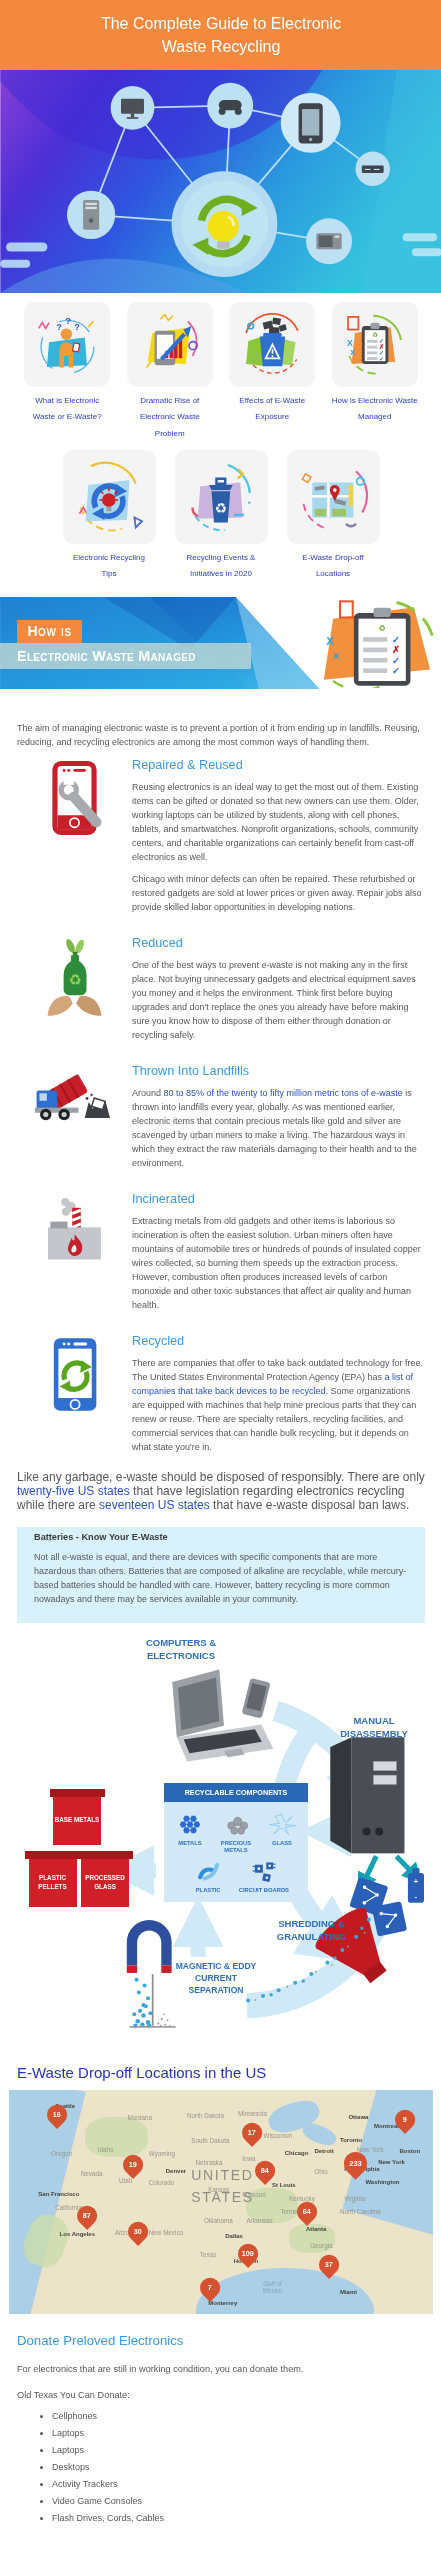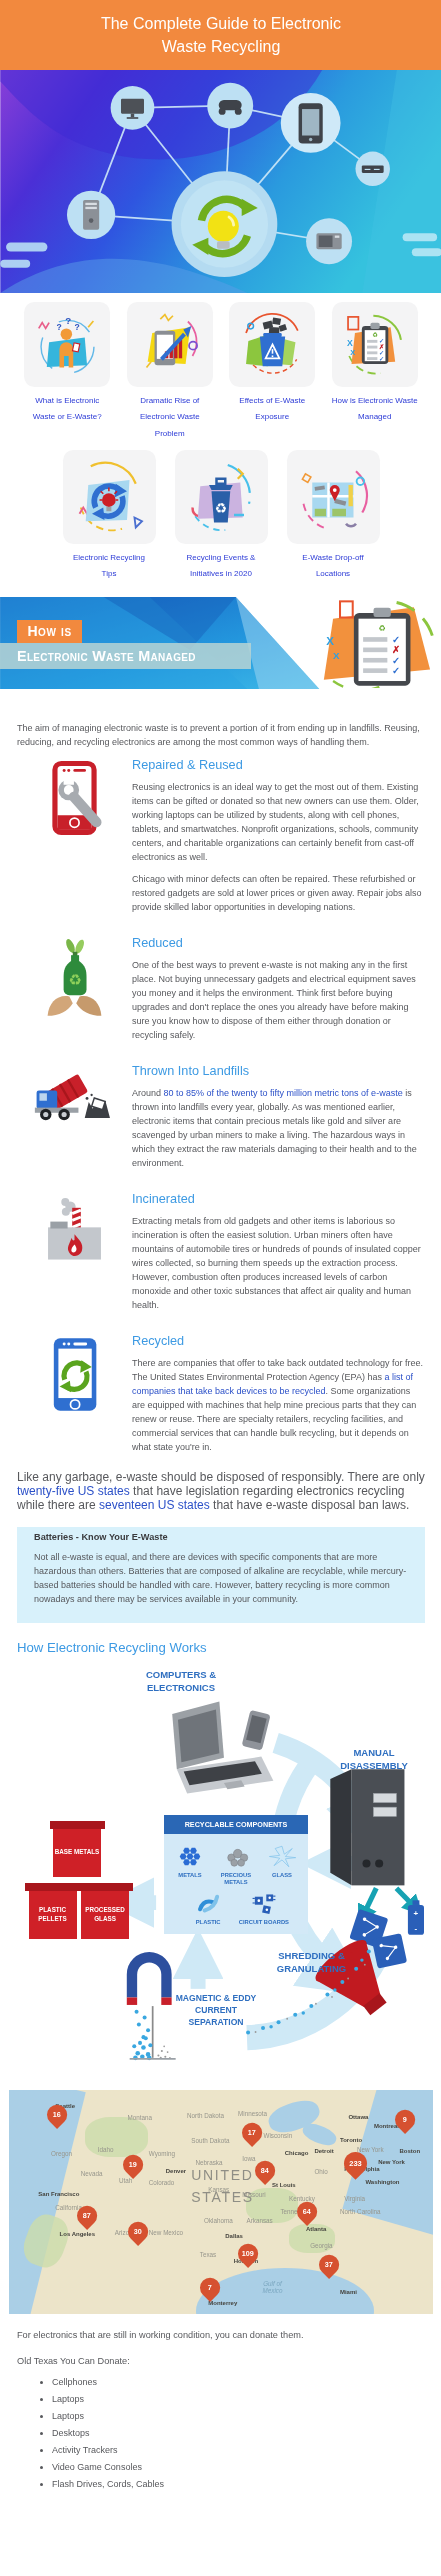--- a/index.html
+++ b/index.html
@@ -496,21 +496,20 @@
     </div>
   </div>
 
   <p class="closing"><span>Like any garbage, e-waste should be disposed of responsibly. There are only </span><a class="ilink">twenty-five US states</a><span> that have legislation regarding electronics recycling while there are </span><a class="ilink">seventeen US states</a><span> that have e-waste disposal ban laws.</span></p>
 
   <div class="battery-box">
     <h4>Batteries - Know Your E-Waste</h4>
     <p>Not all e-waste is equal, and there are devices with specific components that are more hazardous than others. Batteries that are composed of alkaline are recyclable, while mercury-based batteries should be handled with care. However, battery recycling is more common nowadays and there may be services available in your community.</p>
   </div>
 
-  <h2 class="works-heading">How Electronic Recycling Works</h2>
 
   <div class="diagram">
     <svg class="diagram-bg" width="407" height="420" viewBox="0 0 708 730">
       <defs>
         <marker id="ahB" viewBox="0 0 10 10" refX="6" refY="5" markerWidth="3.4" markerHeight="3.4" orient="auto-start-reverse">
             <path d="M0 0 L10 5 L0 10 Z" fill="#cfe9f6"></path>
           </marker>
         <marker id="ahT" viewBox="0 0 10 10" refX="6" refY="5" markerWidth="4" markerHeight="4" orient="auto-start-reverse">
             <path d="M0 0 L10 5 L0 10 Z" fill="#17a2b3"></path>
           </marker>
@@ -709,20 +708,21 @@
           <span class="lbl">CIRCUIT BOARDS</span>
         </div>
       </div>
     </div>
 
     <div class="bin" style="left:36px; top:168px;">BASE METALS</div>
     <div class="bin" style="left:11.5px; top:230px;">PLASTIC PELLETS</div>
     <div class="bin" style="left:64px; top:230px;">PROCESSED GLASS</div>
   </div>
 
+  <h2 class="dropoff-heading">E-Waste Drop-off Locations in the US</h2>
 </main>
 
 <div class="map">
   <div class="sea" style="left:-40px; top:-11.5px; width:86px; height:265px; transform:rotate(14deg);"></div>
   <div class="sea" style="right:-46px; top:-35px; width:115px; height:173px; transform:rotate(16deg);"></div>
   <div class="sea" style="left:44%; bottom:-40px; width:178px; height:86px; border-radius:50%;"></div>
   <div class="sea" style="left:61%; top:6%; width:52px; height:26.5px; border-radius:45%; transform:rotate(-18deg);"></div>
   <div class="sea" style="left:69%; top:16%; width:35px; height:17px; border-radius:45%; transform:rotate(22deg);"></div>
   <div class="green" style="left:18%; top:12%; width:63px; height:40px;"></div>
   <div class="green" style="left:56%; top:44%; width:52px; height:35px;"></div>
@@ -811,20 +811,21 @@
     </div>
   <div class="pin" style="left:73%; top:74%;">
       <b>37</b>
     </div>
   <div class="pin" style="left:45%; top:84%;">
       <b>7</b>
     </div>
 </div>
 
 <div class="article">
+  <h2 class="donate-heading">Donate Preloved Electronics</h2>
   <p class="donate-body">For electronics that are still in working condition, you can donate them.</p>
   <p class="list-title">Old Texas You Can Donate:</p>
   <ul class="donate-list">
     <li>Cellphones</li>
     <li>Laptops</li>
     <li>Laptops</li>
     <li>Desktops</li>
     <li>Activity Trackers</li>
     <li>Video Game Consoles</li>
     <li>Flash Drives, Cords, Cables</li>

